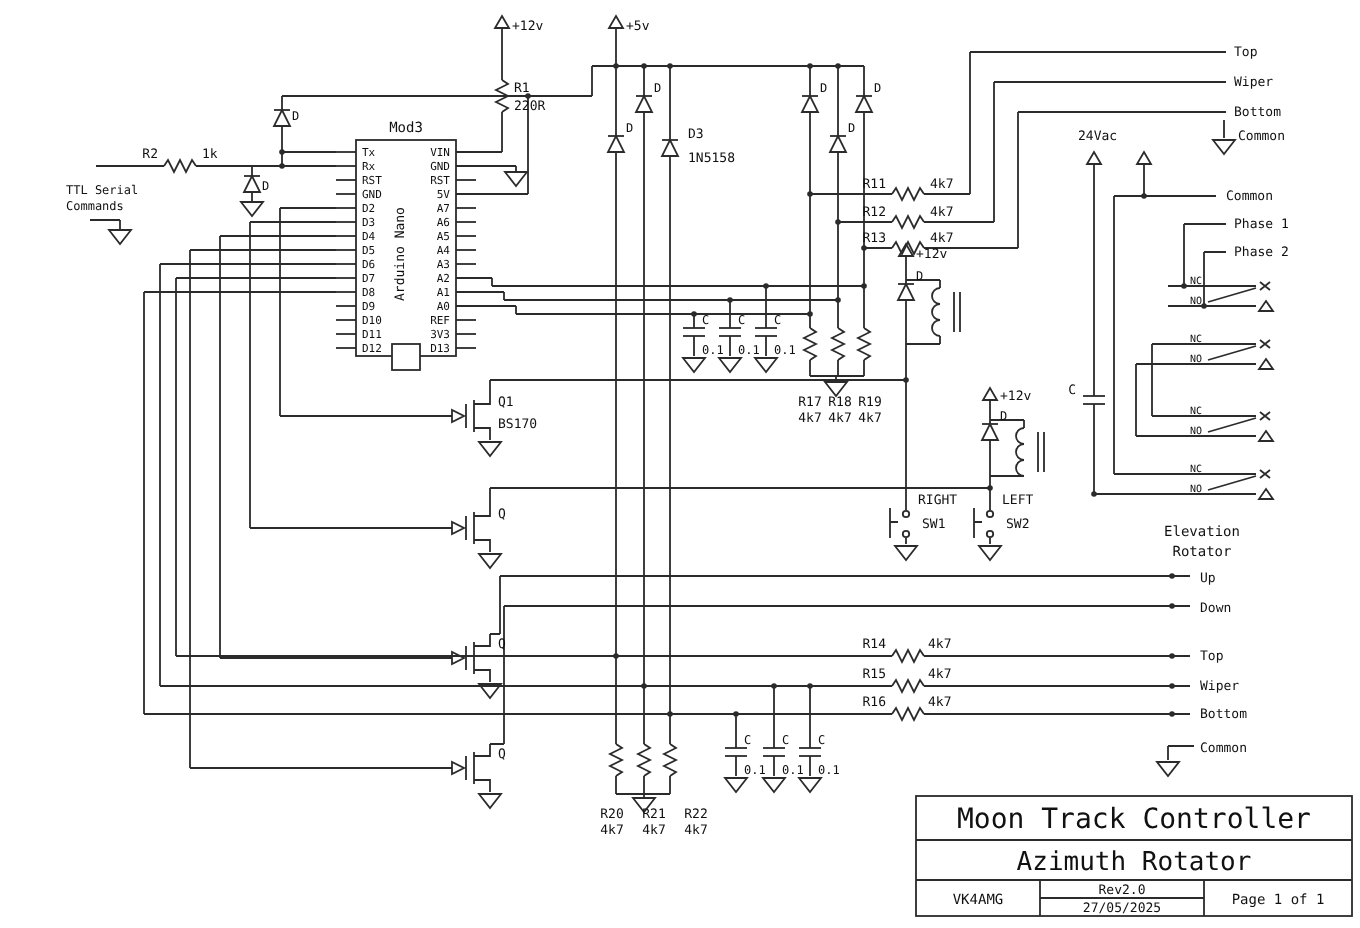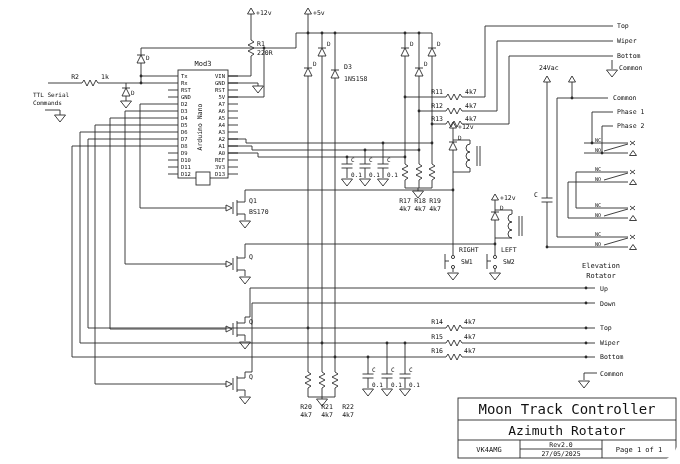--- a/index.html
+++ b/index.html
@@ -1,16 +1,16 @@
 <!DOCTYPE html>
 <html><head>
 <meta charset="utf-8">
 <style>
   html,body{margin:0;padding:0;background:#fff;}
-  #page{position:relative;width:680px;height:464px;background:#ffffff;overflow:hidden;border-radius:30px;}
+  #page{position:relative;width:680px;height:464px;background:#ffffff;overflow:hidden;}
   svg{display:block;}
   svg line, svg path, svg rect, svg circle, svg use{stroke:#2b2b2b;stroke-width:0.9;fill:none;}
   svg circle.dot{fill:#2b2b2b;stroke:none;}
   svg rect.fillw{fill:#fff;}
   svg text{font-family:"DejaVu Sans Mono",monospace;fill:#111;stroke:none;font-size:6.5px;}
   svg text.t5{font-size:5px;} svg text.t55{font-size:5.5px;} svg text.t6{font-size:6px;}
   svg text.t7{font-size:7px;} svg text.t13{font-size:13px;} svg text.t14{font-size:14px;}
   .m{text-anchor:middle;} .e{text-anchor:end;}
 </style>
 </head>

